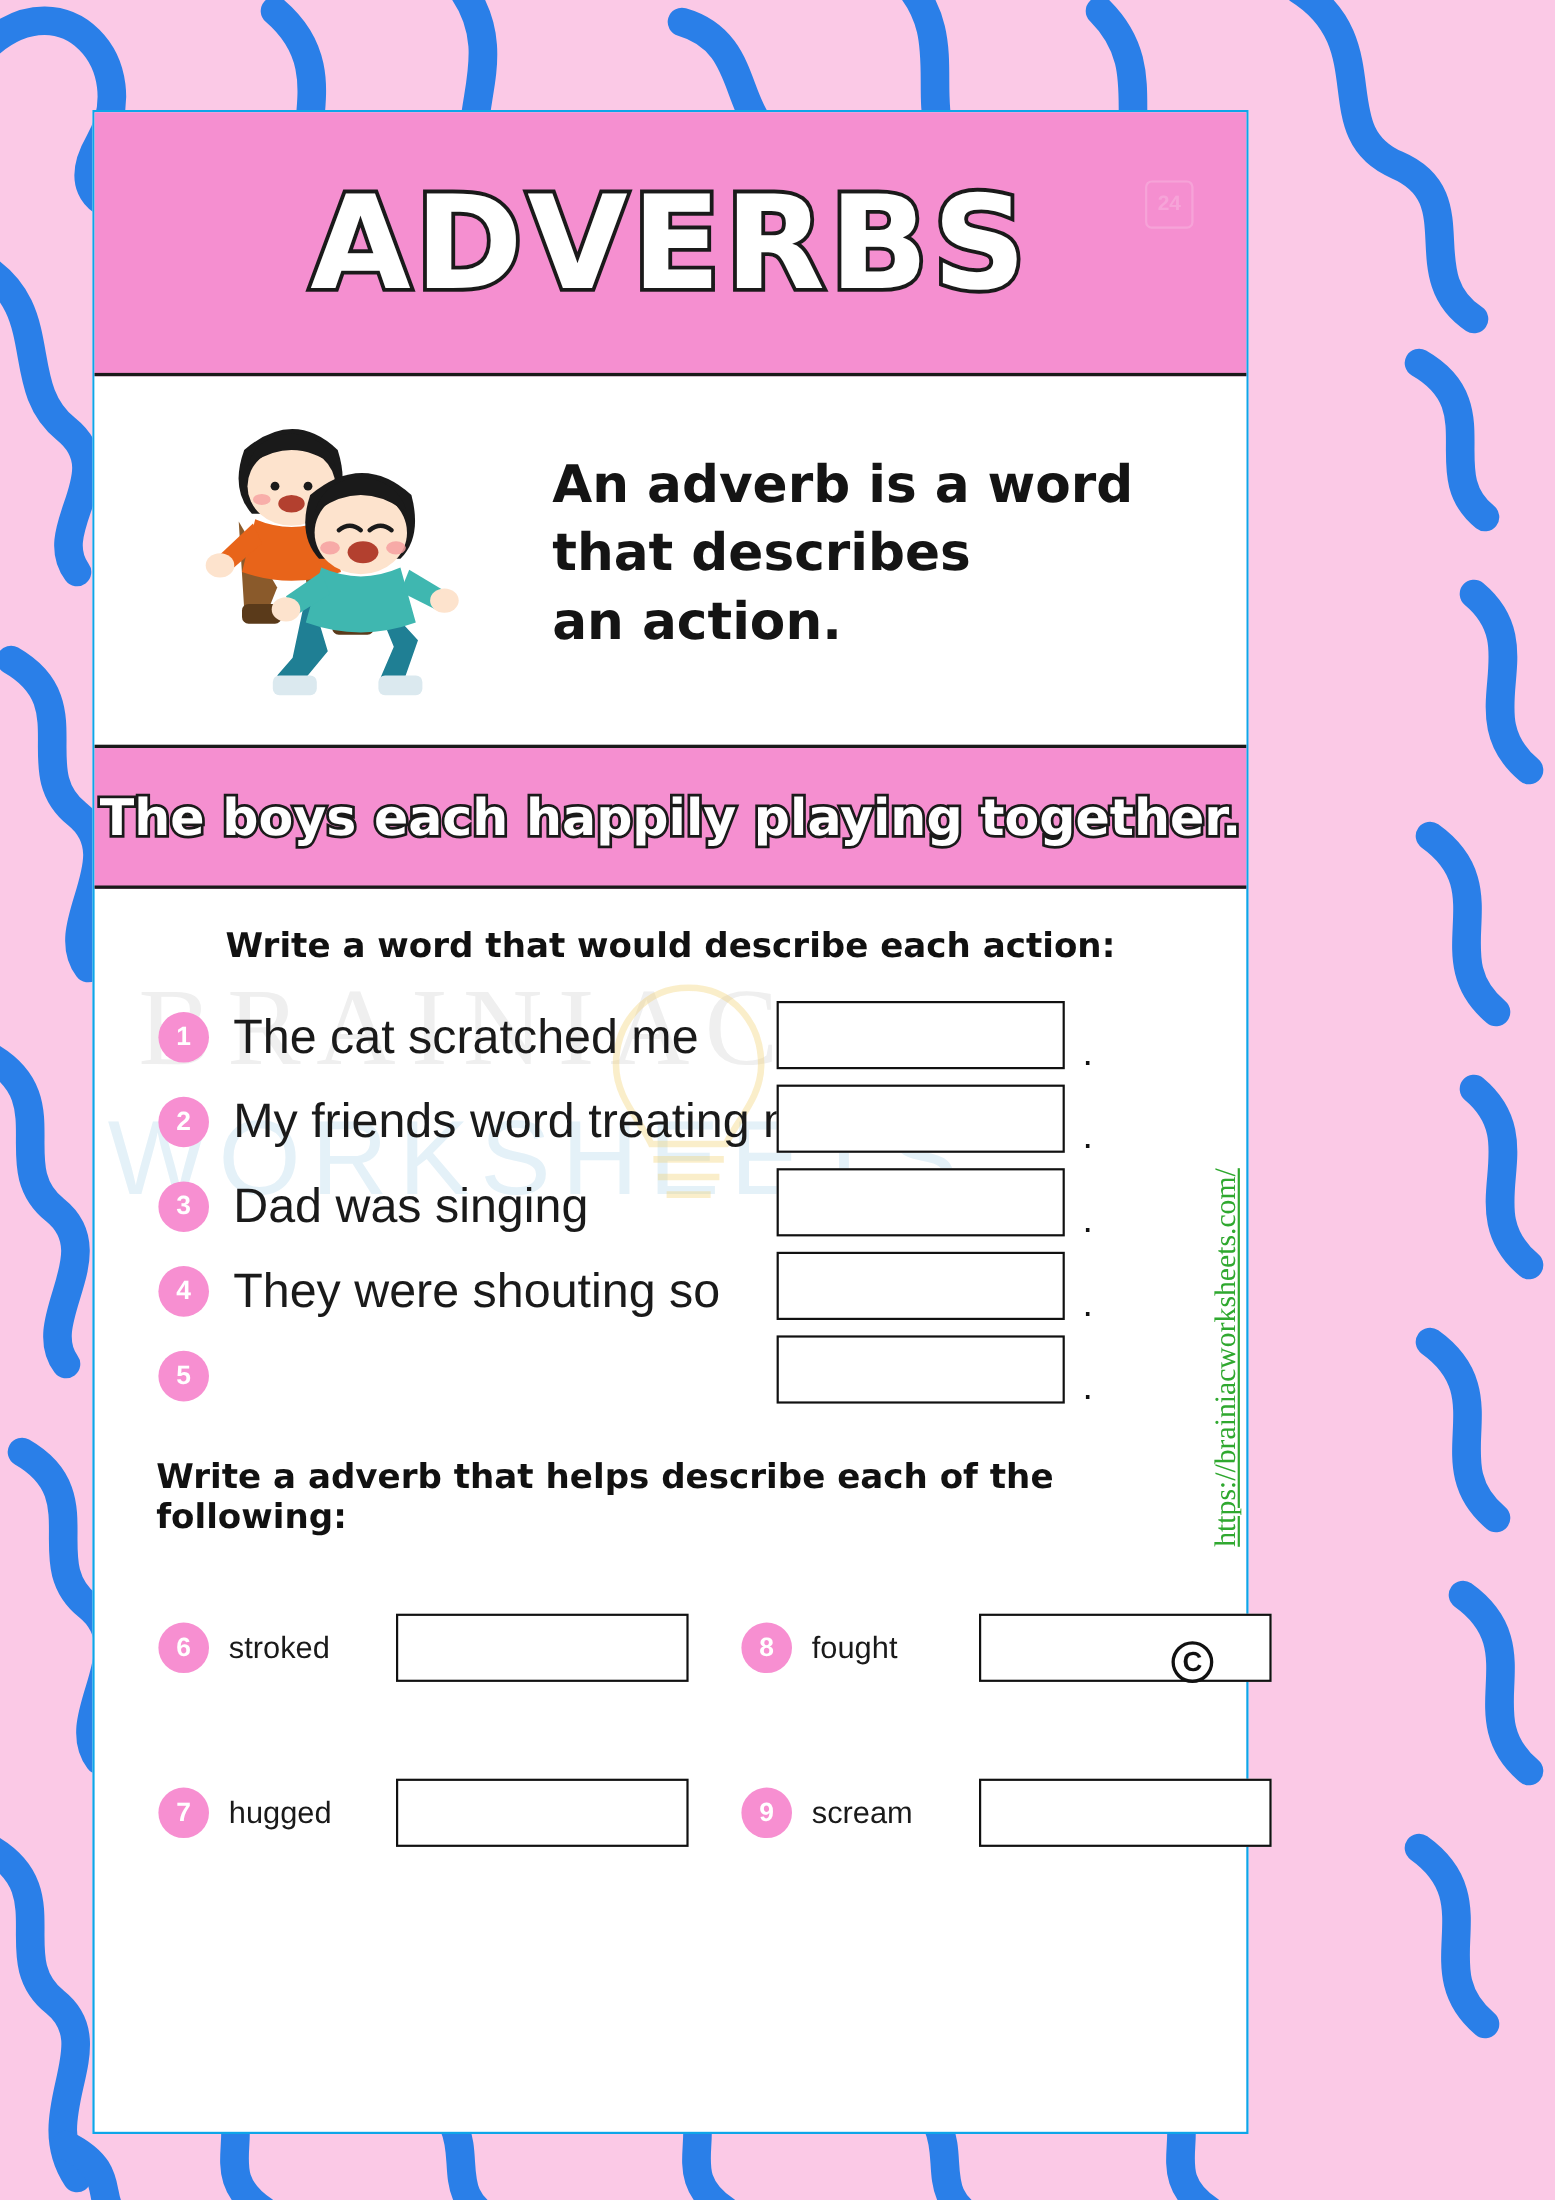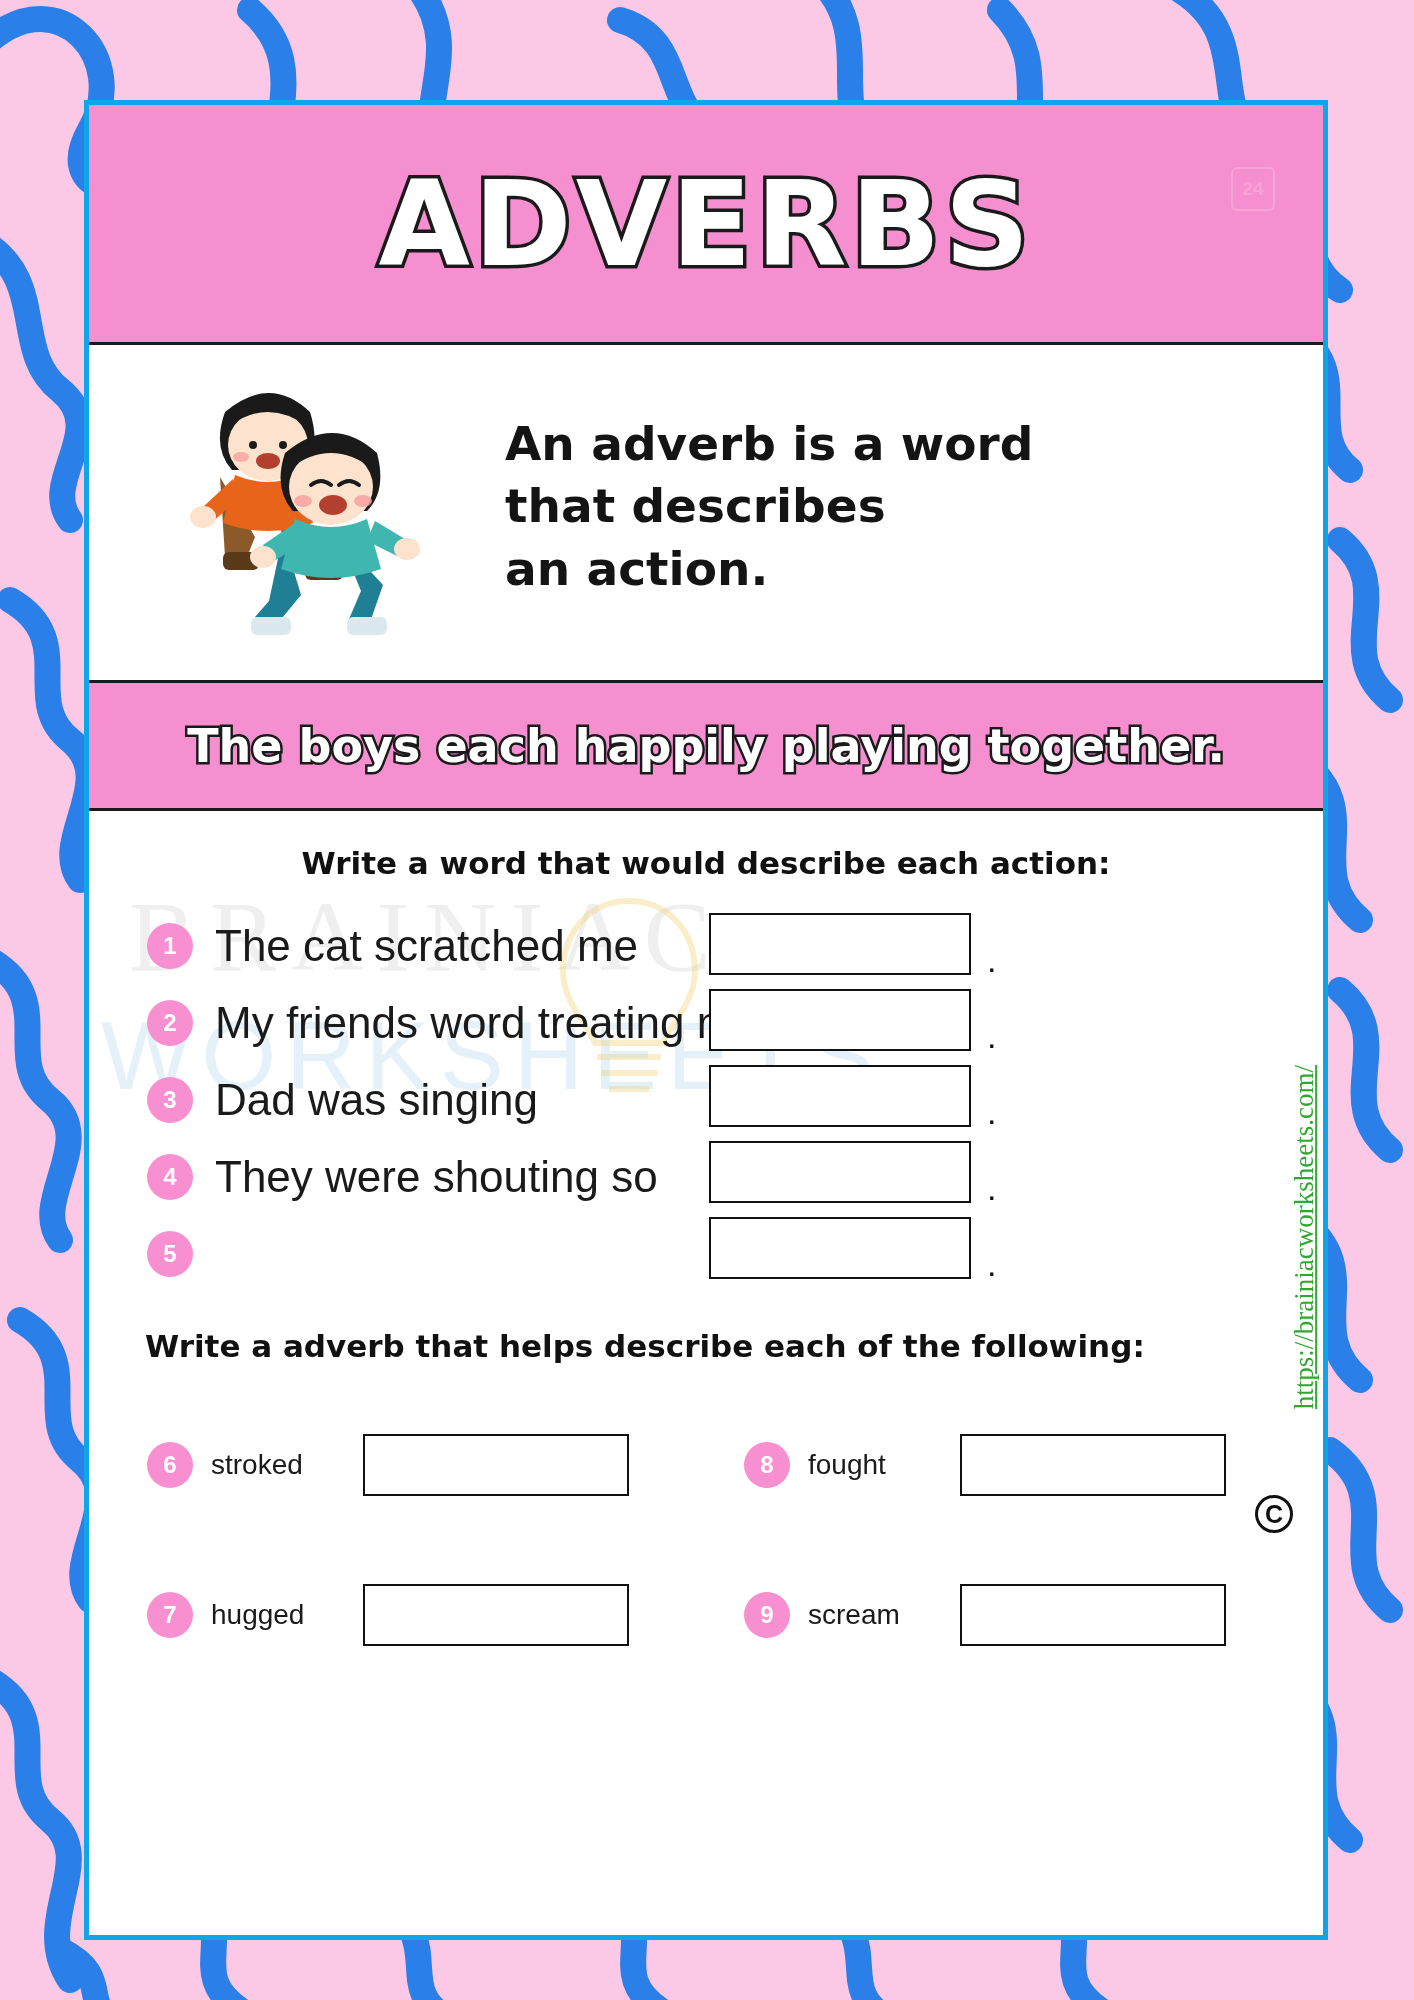--- a/index.html
+++ b/index.html
@@ -22,24 +22,24 @@
     width: 1414px;
     height: 2000px;
     z-index: 0;
   }
 
   
   .sheet {
     position: absolute;
     left: 84px;
     top: 100px;
-    width: 1244px;
+    width: 1051px;
     height: 1840px;
     background: #ffffff;
-    border: 5px solid #0ea5e9;
+    border: 2px solid #0ea5e9;
     box-sizing: border-box;
     z-index: 2;
   }
 
   
   .title-band {
     height: 240px;
     background: #f58fd0;
     border-bottom: 3px solid #1a1a1a;
     display: flex;

